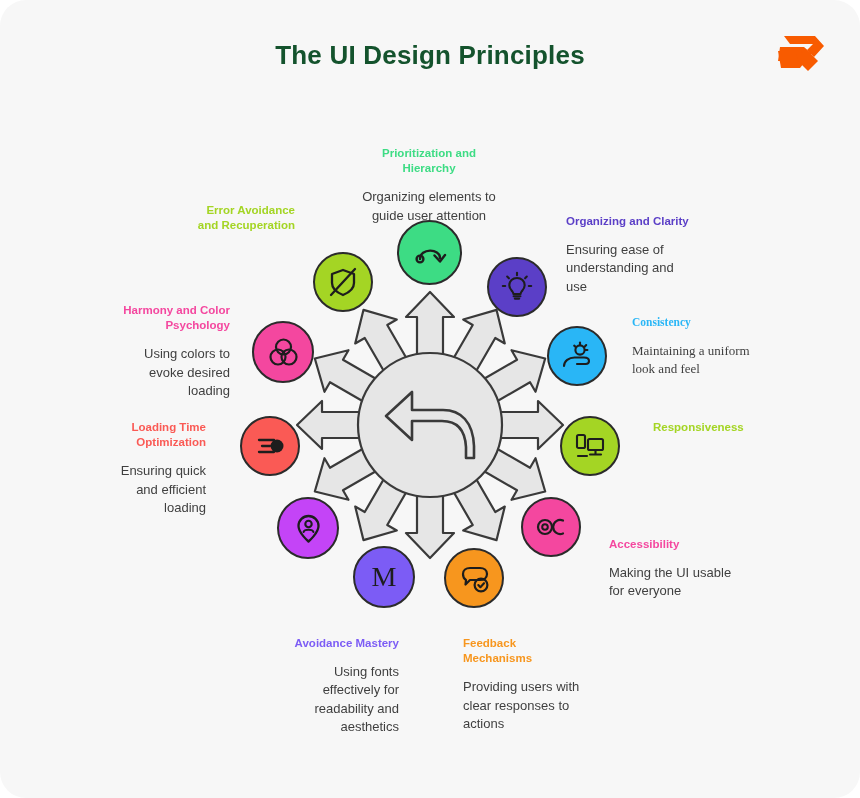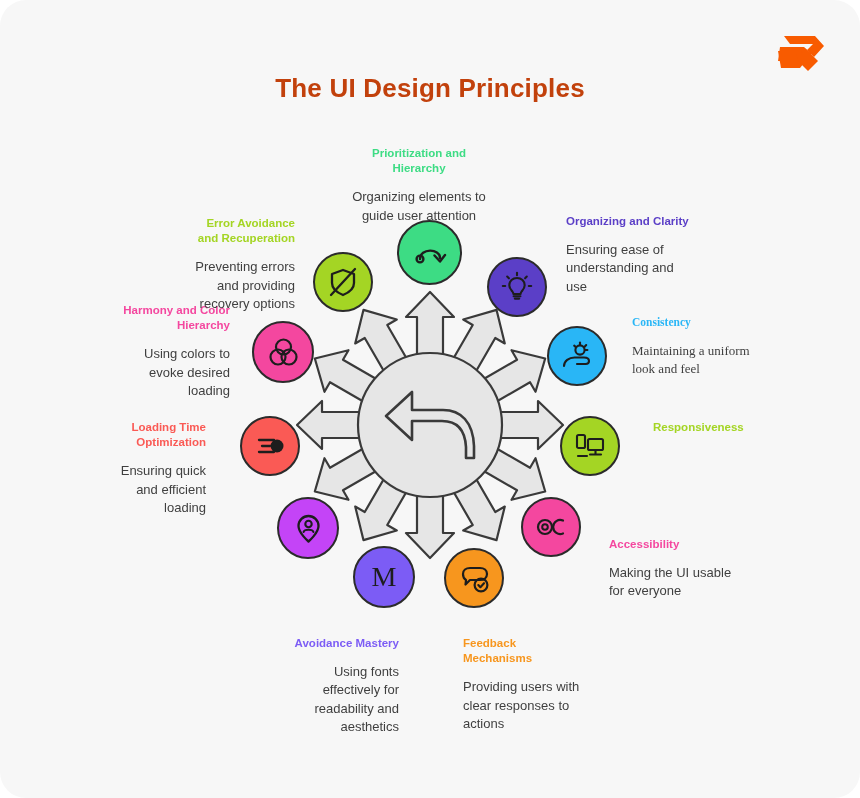--- a/index.html
+++ b/index.html
@@ -3,22 +3,22 @@
 <meta charset="utf-8">
 <style>
   html,body{margin:0;padding:0;background:#ffffff;}
   body{width:860px;height:798px;font-family:"Liberation Sans","DejaVu Sans",sans-serif;}
   #canvas{
     position:relative;width:860px;height:798px;
     background:#f7f7f7;border-radius:26px;overflow:hidden;
   }
   #logo{position:absolute;top:30px;right:34px;width:52px;height:44px;}
   #title{
-    position:absolute;top:73px;left:0;width:860px;text-align:center;
-    font-size:26px;font-weight:bold;color:#c2410c;letter-spacing:.2px;
+    position:absolute;top:40px;left:0;width:860px;text-align:center;
+    font-size:26px;font-weight:bold;color:#14532d;letter-spacing:.2px;
   }
   
   #hub{position:absolute;left:285px;top:280px;width:290px;height:290px;}
   
   .node{
     position:absolute;border-radius:50%;
     border:2.5px solid #2b2b2b;
     display:flex;align-items:center;justify-content:center;
     box-sizing:border-box;
   }
@@ -202,21 +202,21 @@
       <g stroke="#1d1d1d" stroke-width="2.1" stroke-linecap="round">
         <line x1="16" y1="1.8" x2="16" y2="4.2"></line>
         <line x1="6.2" y1="5.6" x2="7.9" y2="7.3"></line>
         <line x1="25.8" y1="5.6" x2="24.1" y2="7.3"></line>
         <line x1="1.8" y1="15" x2="4.2" y2="15"></line>
         <line x1="27.8" y1="15" x2="30.2" y2="15"></line>
       </g>
     </svg>
   </div>
 
-  <div class="lbl ta-c" style="left:348px;top:146px;width:142px;text-align:center;">
+  <div class="lbl ta-c" style="left:358px;top:146px;width:142px;text-align:center;">
     <div class="t" style="color:#3ddc84;">Prioritization and Hierarchy</div>
     <div class="d">Organizing elements to guide user attention</div>
   </div>
 
   <div class="lbl ta-l" style="left:566px;top:214px;width:132px;">
     <div class="t" style="color:#5b3fc7;">Organizing and Clarity</div>
     <div class="d">Ensuring ease of understanding and use</div>
   </div>
 
   <div class="lbl ta-l" style="left:632px;top:315px;width:130px;font-family:Liberation Serif, serif;">
@@ -243,24 +243,23 @@
     <div class="d">Using fonts effectively for readability and aesthetics</div>
   </div>
 
 
   <div class="lbl ta-r" style="left:108px;top:420px;width:98px;">
     <div class="t" style="color:#fa5a55;">Loading Time Optimization</div>
     <div class="d">Ensuring quick and efficient loading</div>
   </div>
 
   <div class="lbl ta-r" style="left:110px;top:303px;width:120px;">
-    <div class="t" style="color:#f4479f;">Harmony and Color Hierarchy</div>
+    <div class="t" style="color:#f4479f;">Harmony and Color Psychology</div>
     <div class="d">Using colors to evoke desired loading</div>
   </div>
 
-  <div class="lbl ta-r" style="left:185px;top:216px;width:110px;">
+  <div class="lbl ta-r" style="left:185px;top:203px;width:110px;">
     <div class="t" style="color:#a4d524;">Error Avoidance and Recuperation</div>
-    <div class="d">Preventing errors and providing recovery options</div>
   </div>
 
   <div id="watermark"></div>
 
 </div>
 
 </body></html>

